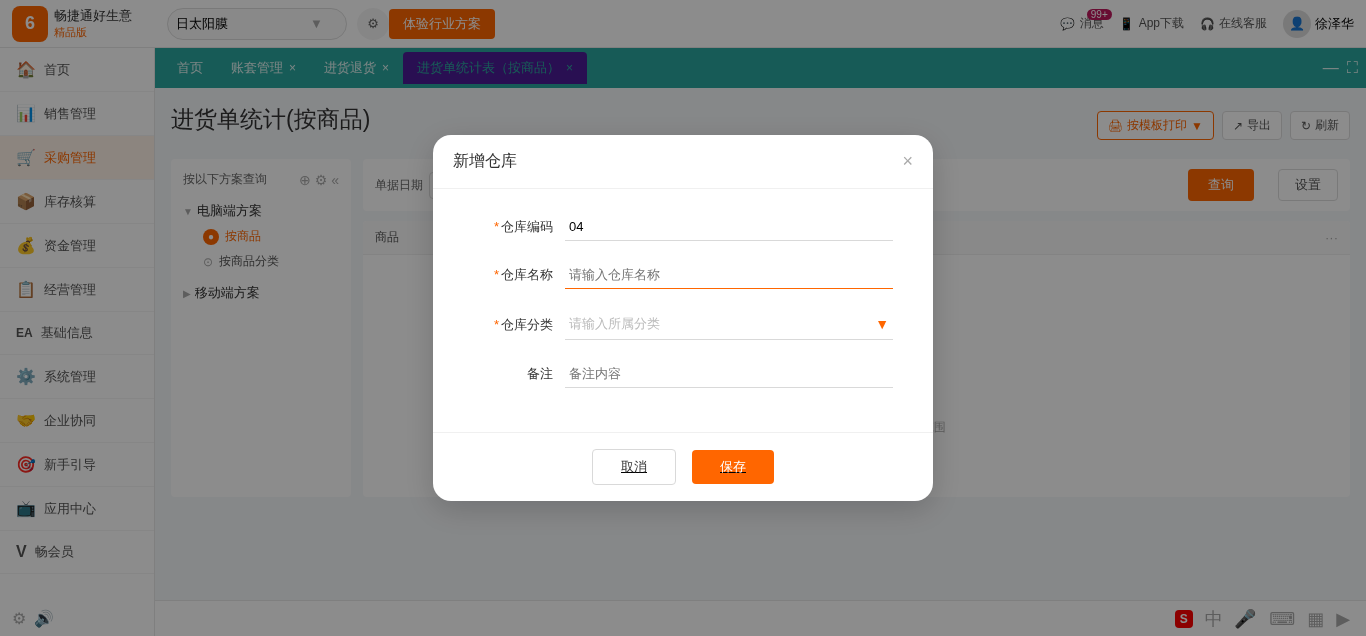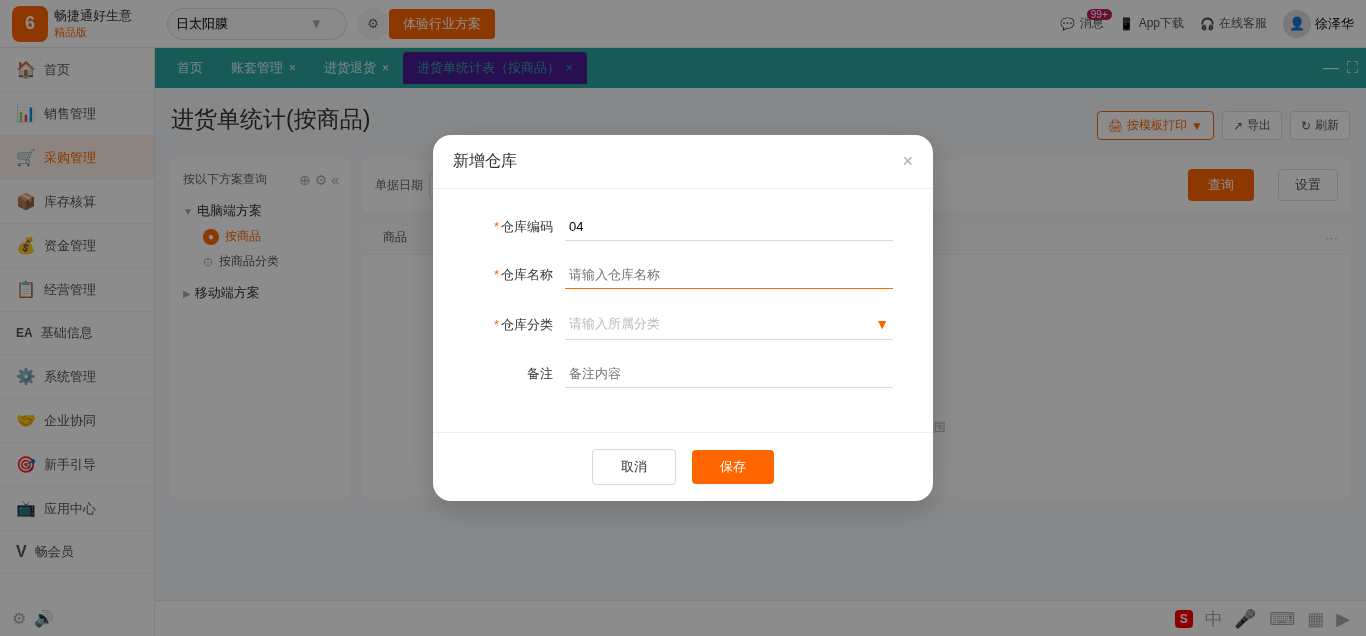--- a/index.html
+++ b/index.html
@@ -189,20 +189,21 @@
       padding: 6px 4px; font-size: 13px; outline: none;
       display: flex; align-items: center; justify-content: space-between;
       cursor: pointer;
     }
     .form-input-select .placeholder { color: #bbb; }
     .form-input-select .arrow { color: #f60; font-size: 14px; }
     .modal-footer {
       display: flex; align-items: center; justify-content: center;
       gap: 16px; padding: 16px 20px;
       border-top: 1px solid #f0f0f0;
+      text-decoration: underline;
     }
     .btn-cancel {
       padding: 8px 28px; border: 1px solid #d9d9d9; border-radius: 4px;
       background: #fff; color: #333; font-size: 13px; cursor: pointer;
     }
     .btn-save {
       padding: 8px 28px; border: none; border-radius: 4px;
       background: #f60; color: #fff; font-size: 13px; cursor: pointer;
     }
 
@@ -415,21 +416,21 @@
           </div>
           <div style="margin-left:auto;display:flex;gap:24px;">
             <button class="btn-query">查询</button>
             <button class="btn-settings">设置</button>
           </div>
         </div>
       </div>
 
       <div class="table-area">
         <div style="display:flex;align-items:center;justify-content:space-between;padding:8px 12px;background:#fafafa;border-bottom:1px solid #eee;">
-          <span style="font-size:12px;color:#555;margin-left:8px;">商品</span>
+          <span style="font-size:12px;color:#555;">商品</span>
           <span style="color:#aaa;cursor:pointer;">···</span>
         </div>
 
         <div style="padding:60px 20px;text-align:center;">
           <div style="font-size:50px;margin-bottom:16px;">📊</div>
           <div style="display:flex;align-items:center;gap:8px;justify-content:center;margin-bottom:8px;">
             <span style="background:#e8e8e8;color:#999;border-radius:50%;width:20px;height:20px;display:inline-flex;align-items:center;justify-content:center;font-size:11px;">1</span>
             <span style="font-size:12px;color:#aaa;">请先选择要分析的方案</span>
           </div>
           <div style="display:flex;align-items:center;gap:8px;justify-content:center;">

